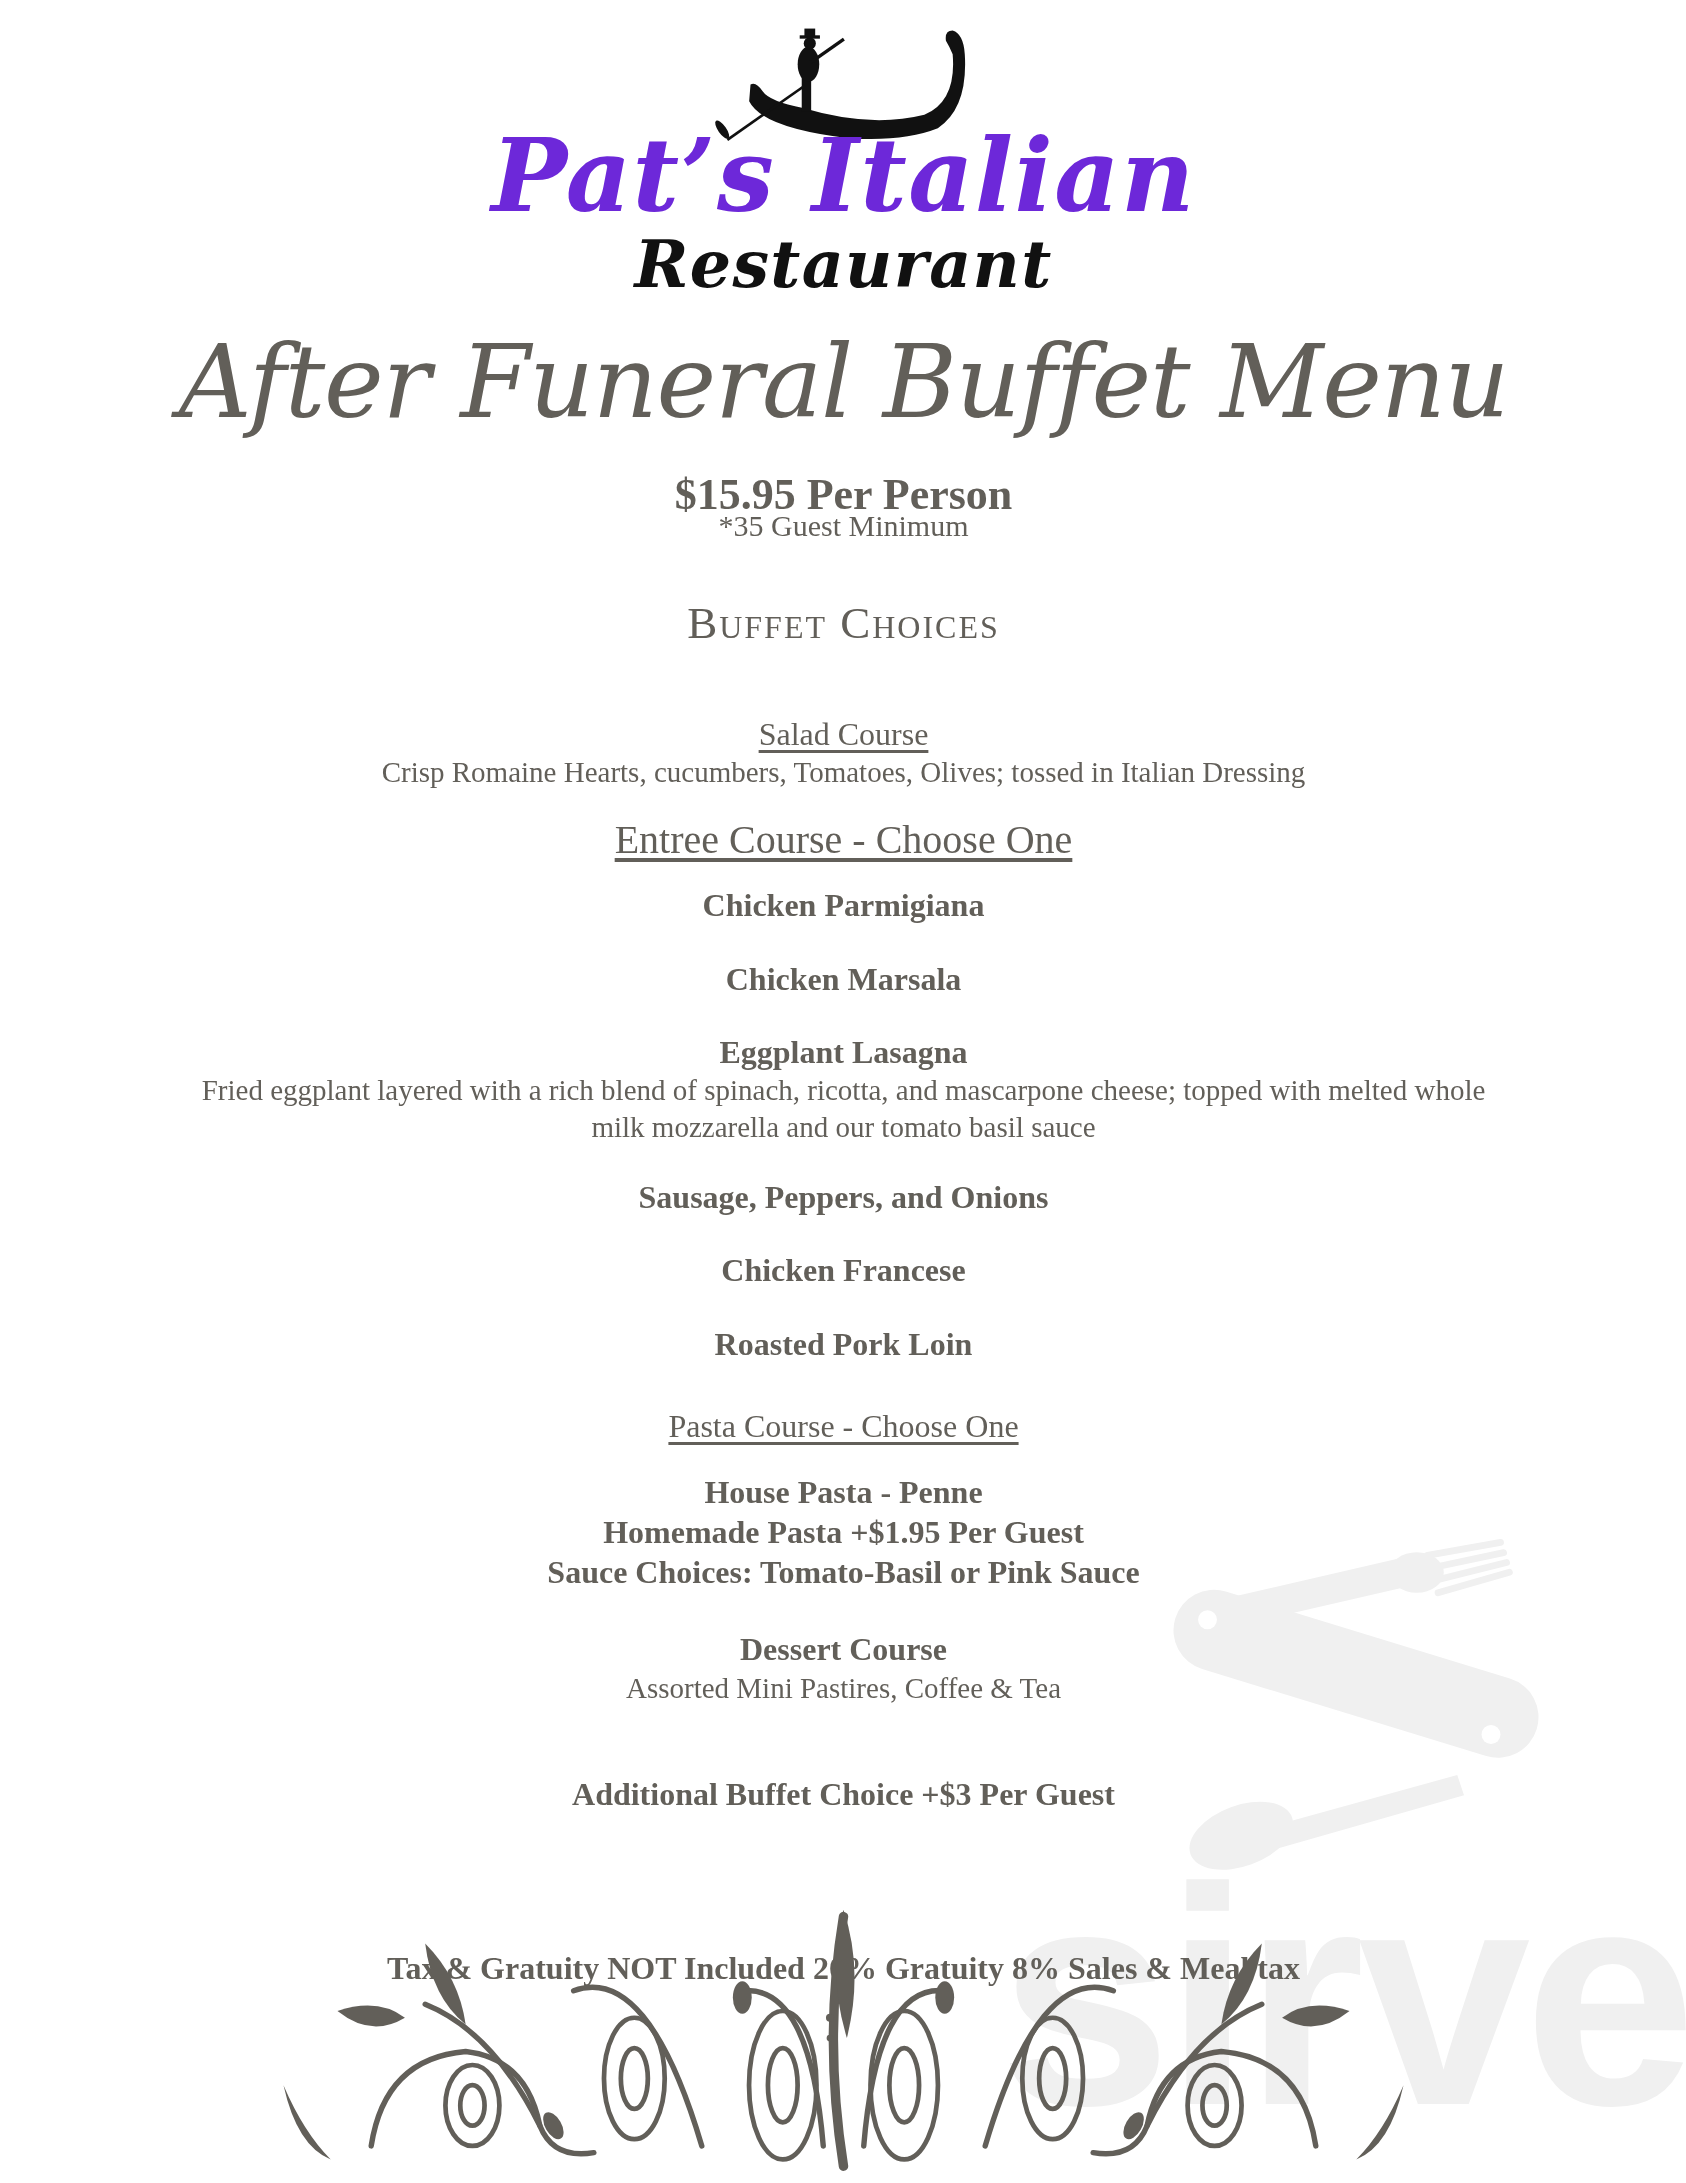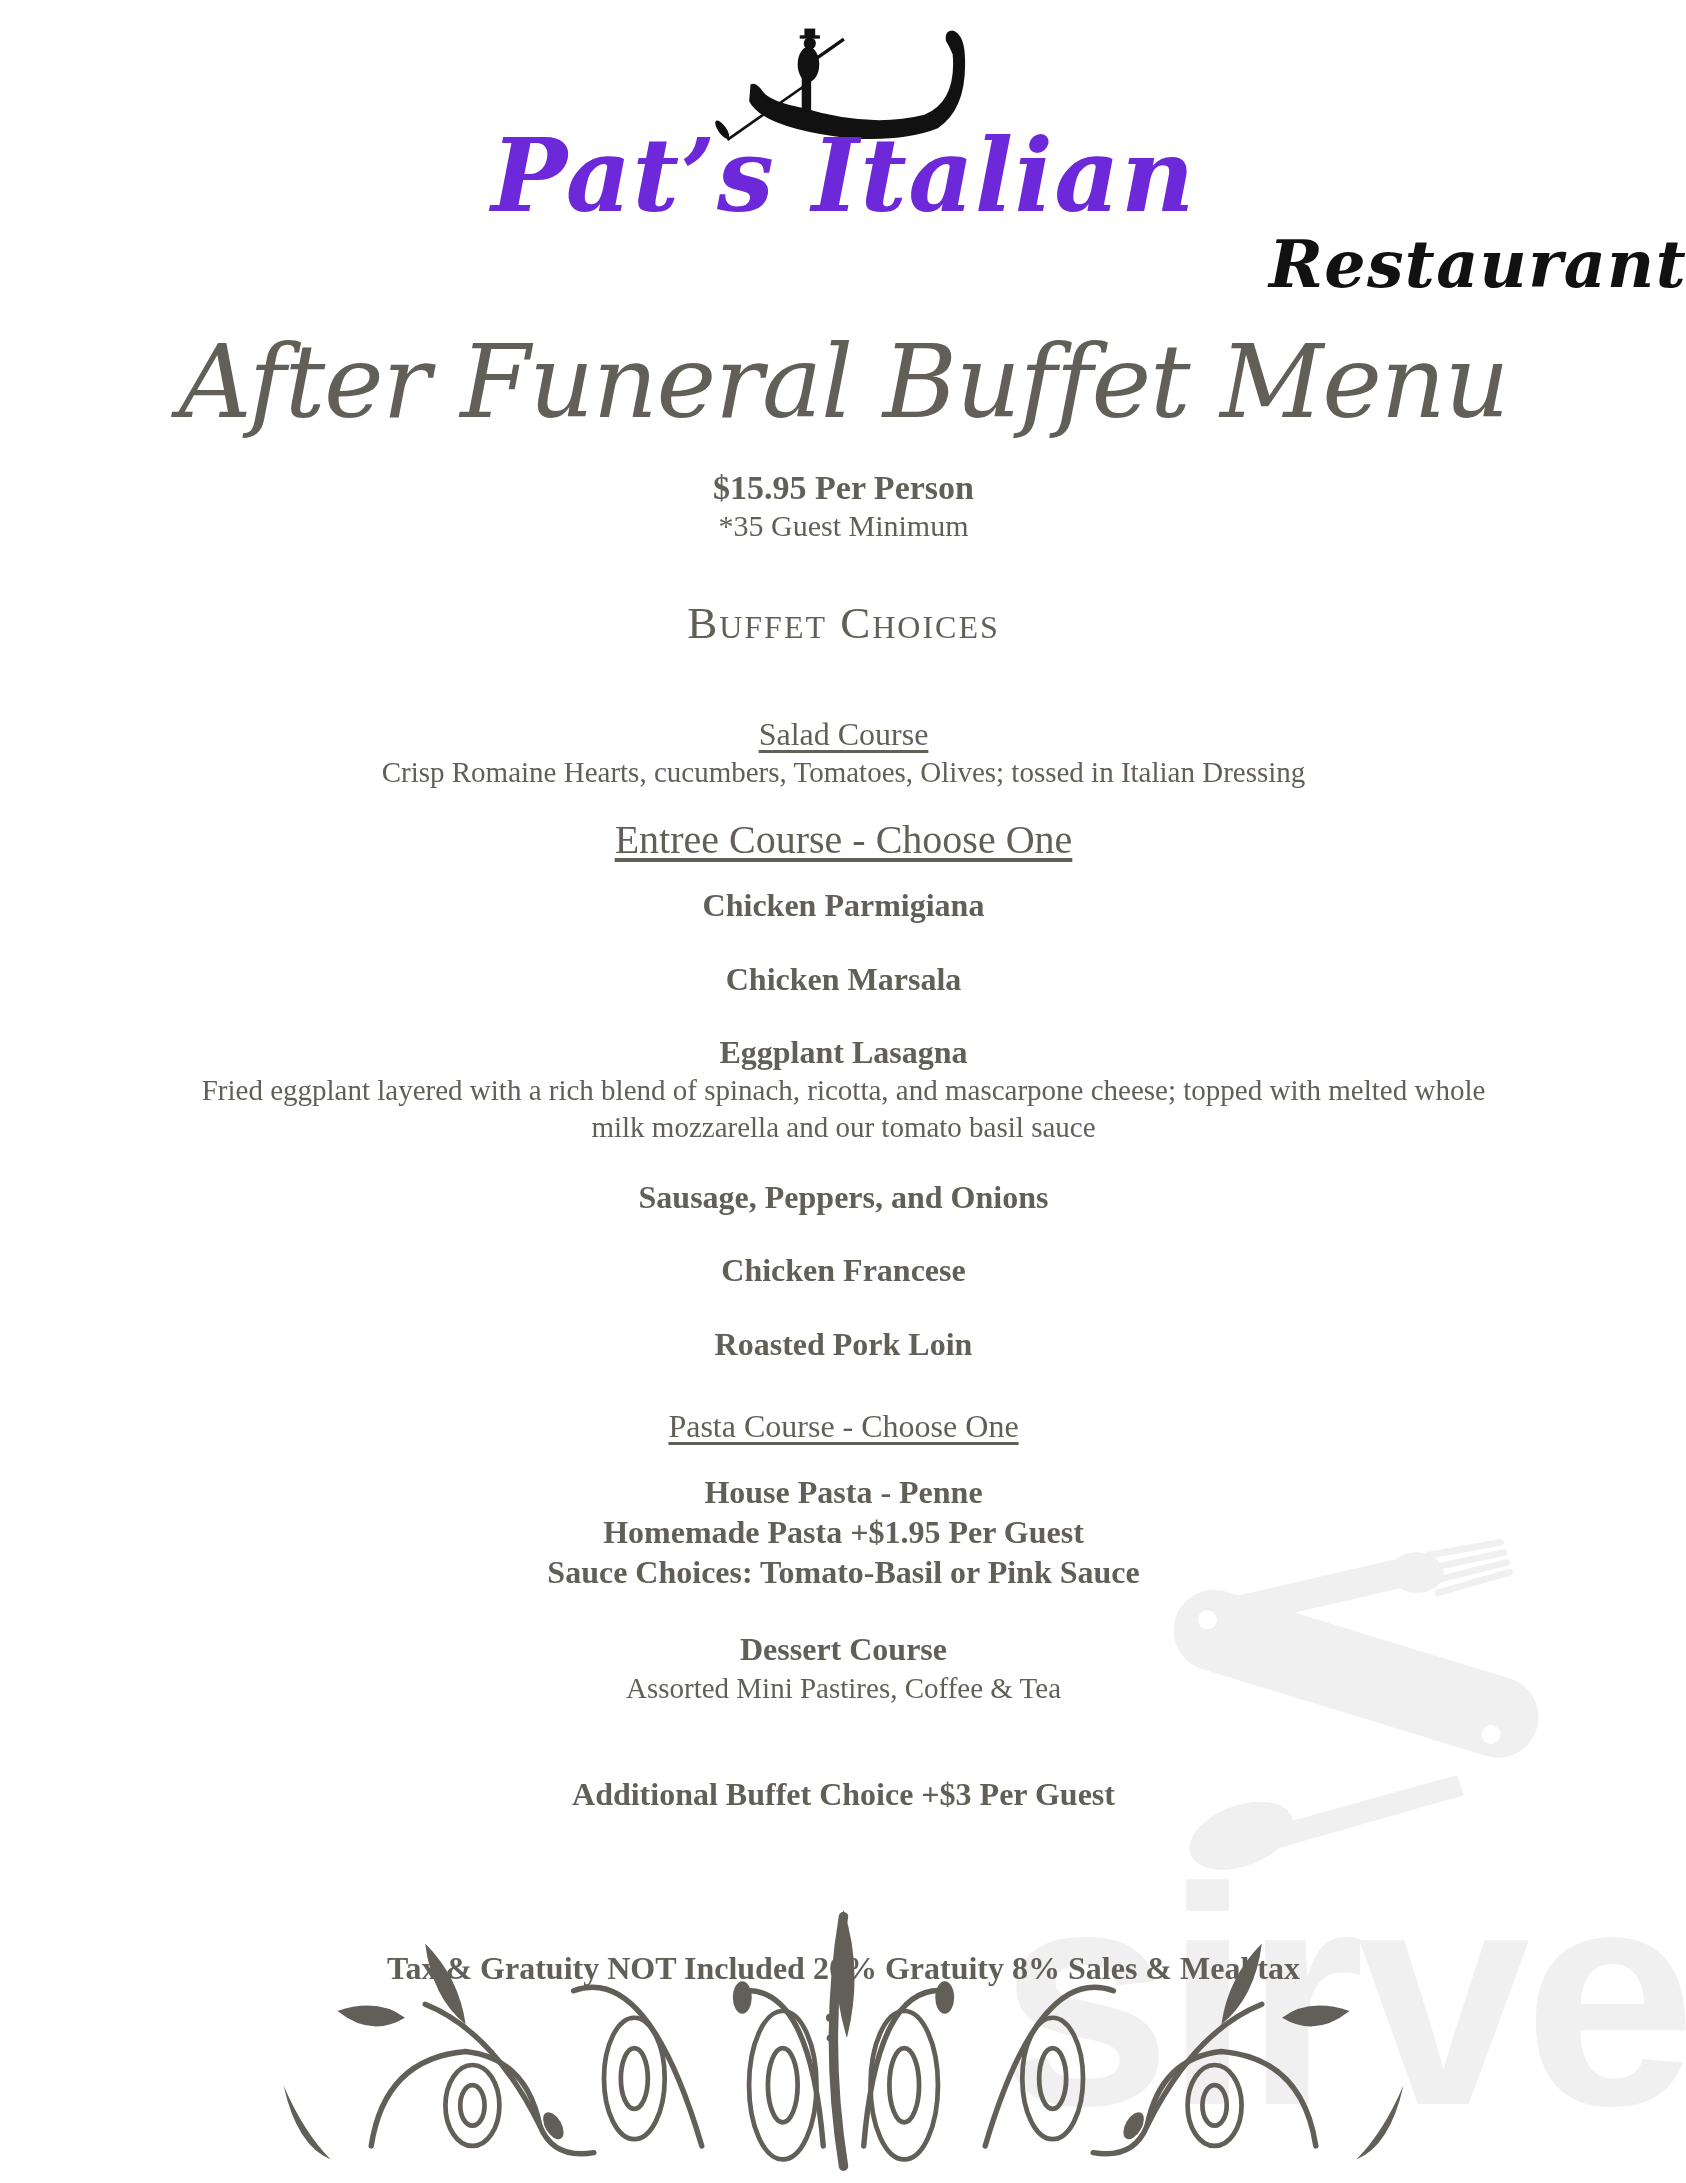--- a/index.html
+++ b/index.html
@@ -4,23 +4,23 @@
 <style>
   html, body { margin:0; padding:0; background:#ffffff; }
   body { width:1687px; height:2183px; position:relative; overflow:hidden;
          font-family:"Liberation Serif","DejaVu Serif",serif; color:#625f59; }
   .abs { position:absolute; left:0; width:1687px; text-align:center; white-space:nowrap; }
   .watermark-fork { position:absolute; left:1140px; top:1532px; width:405px; height:351px; }
   .watermark-text { position:absolute; left:999px; top:1842px; font-family:"Liberation Sans","DejaVu Sans",sans-serif;
         font-weight:bold; font-size:310px; color:#f0f0f0; letter-spacing:-6.7px; line-height:1; }
   .logo-icon { position:absolute; left:702px; top:27px; width:283px; height:115px; }
   .logo-name { top:116px; font-family:"DejaVu Serif","Liberation Serif",serif; font-size:101px; font-weight:bold; color:#6d28d9; letter-spacing:1.3px; font-style:italic; }
-  .logo-sub { top:226px; font-family:"DejaVu Serif","Liberation Serif",serif; font-size:65px; font-weight:bold; color:#111; font-style:italic; letter-spacing:1.3px;text-align:right; }
+  .logo-sub { top:226px; font-family:"DejaVu Serif","Liberation Serif",serif; font-size:65px; font-weight:bold; color:#111; font-style:italic; letter-spacing:1.3px; }
   .script-title { top:307px; font-family:"DejaVu Serif","Liberation Serif",serif; font-style:italic; font-size:101px; color:#625f59; letter-spacing:-1.3px; font-weight:normal;margin-top:16px; }
-  .price { top:469px; font-size:34px; font-weight:bold; }
+  .price { top:469px; font-size:44px; font-weight:bold; }
   .minimum { top:509px; font-size:30px; }
   .section-title { top:597px; font-size:45px; font-variant:small-caps; letter-spacing:2px; }
   .hdr-bold-u { font-size:32px; font-weight:normal; text-decoration:underline; text-underline-offset:5.4px;margin-top:8px; }
   .hdr-u { font-size:40px; text-decoration:underline; text-underline-offset:5.4px; }
   .item { font-size:32px; font-weight:bold; }
   .desc { font-size:29px; }
   .ornament { position:absolute; left:270px; top:1903px; width:1147px; height:270px; }
 </style>
 </head>
 <body>

